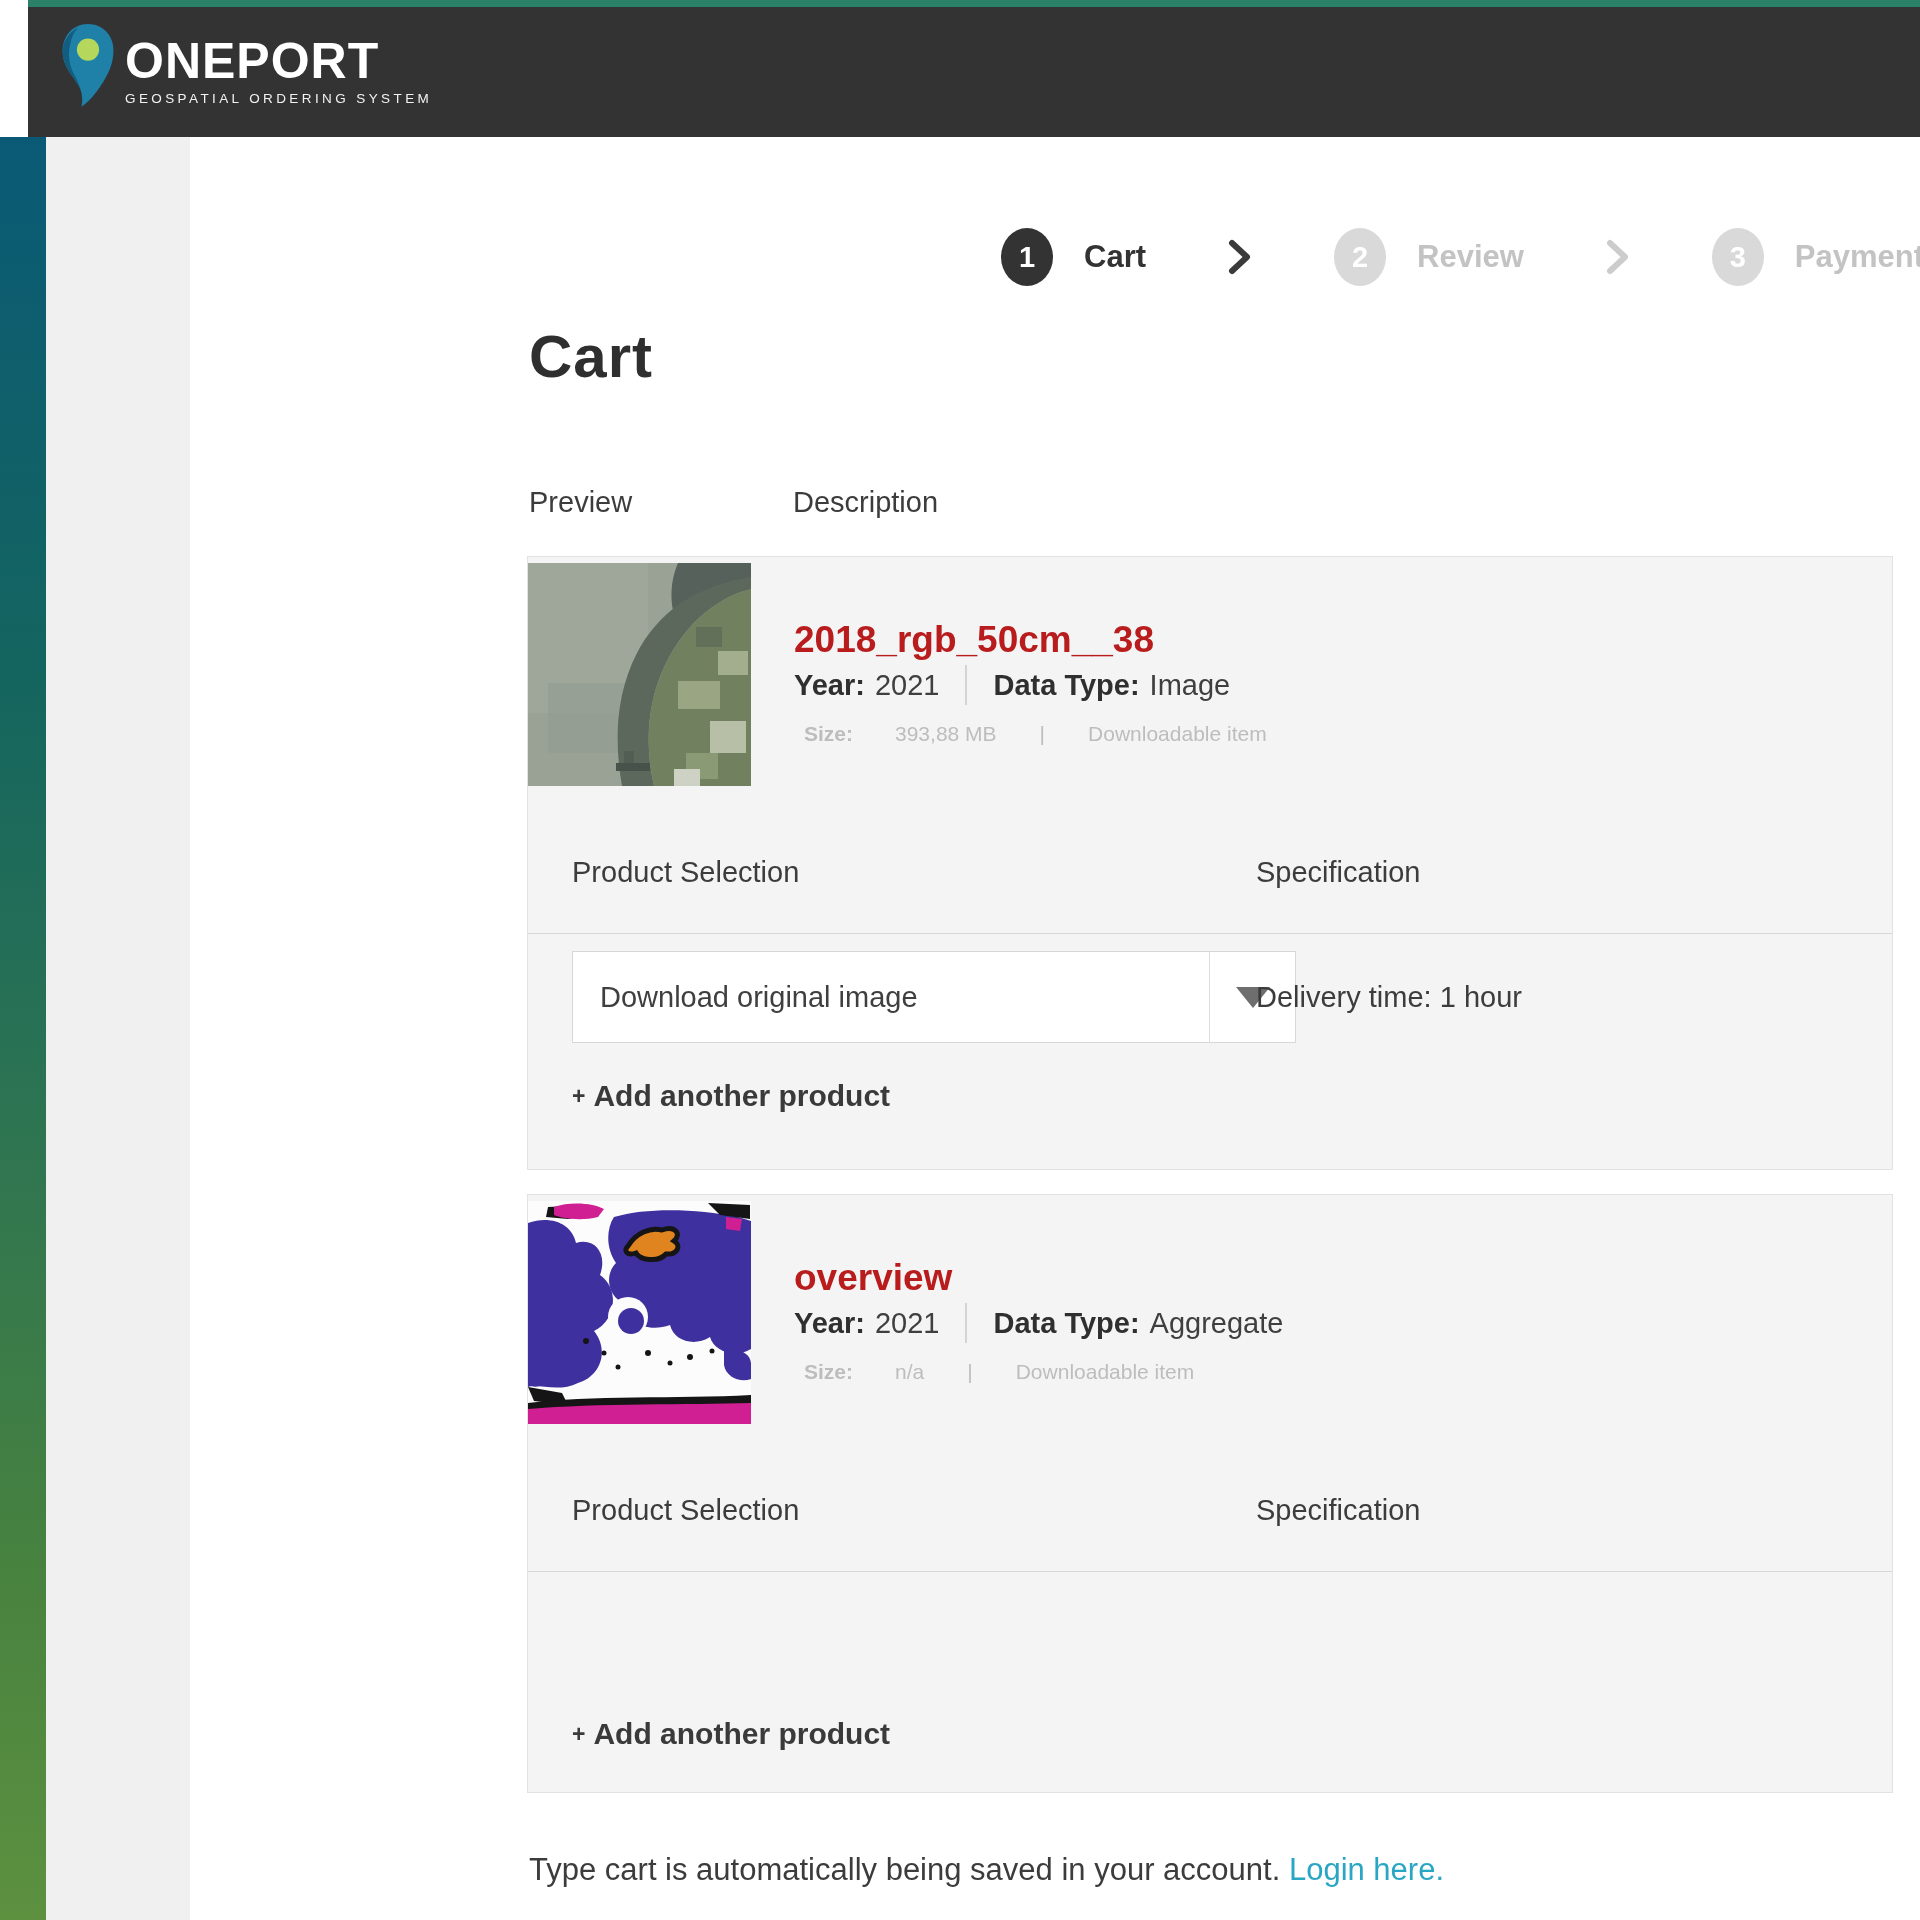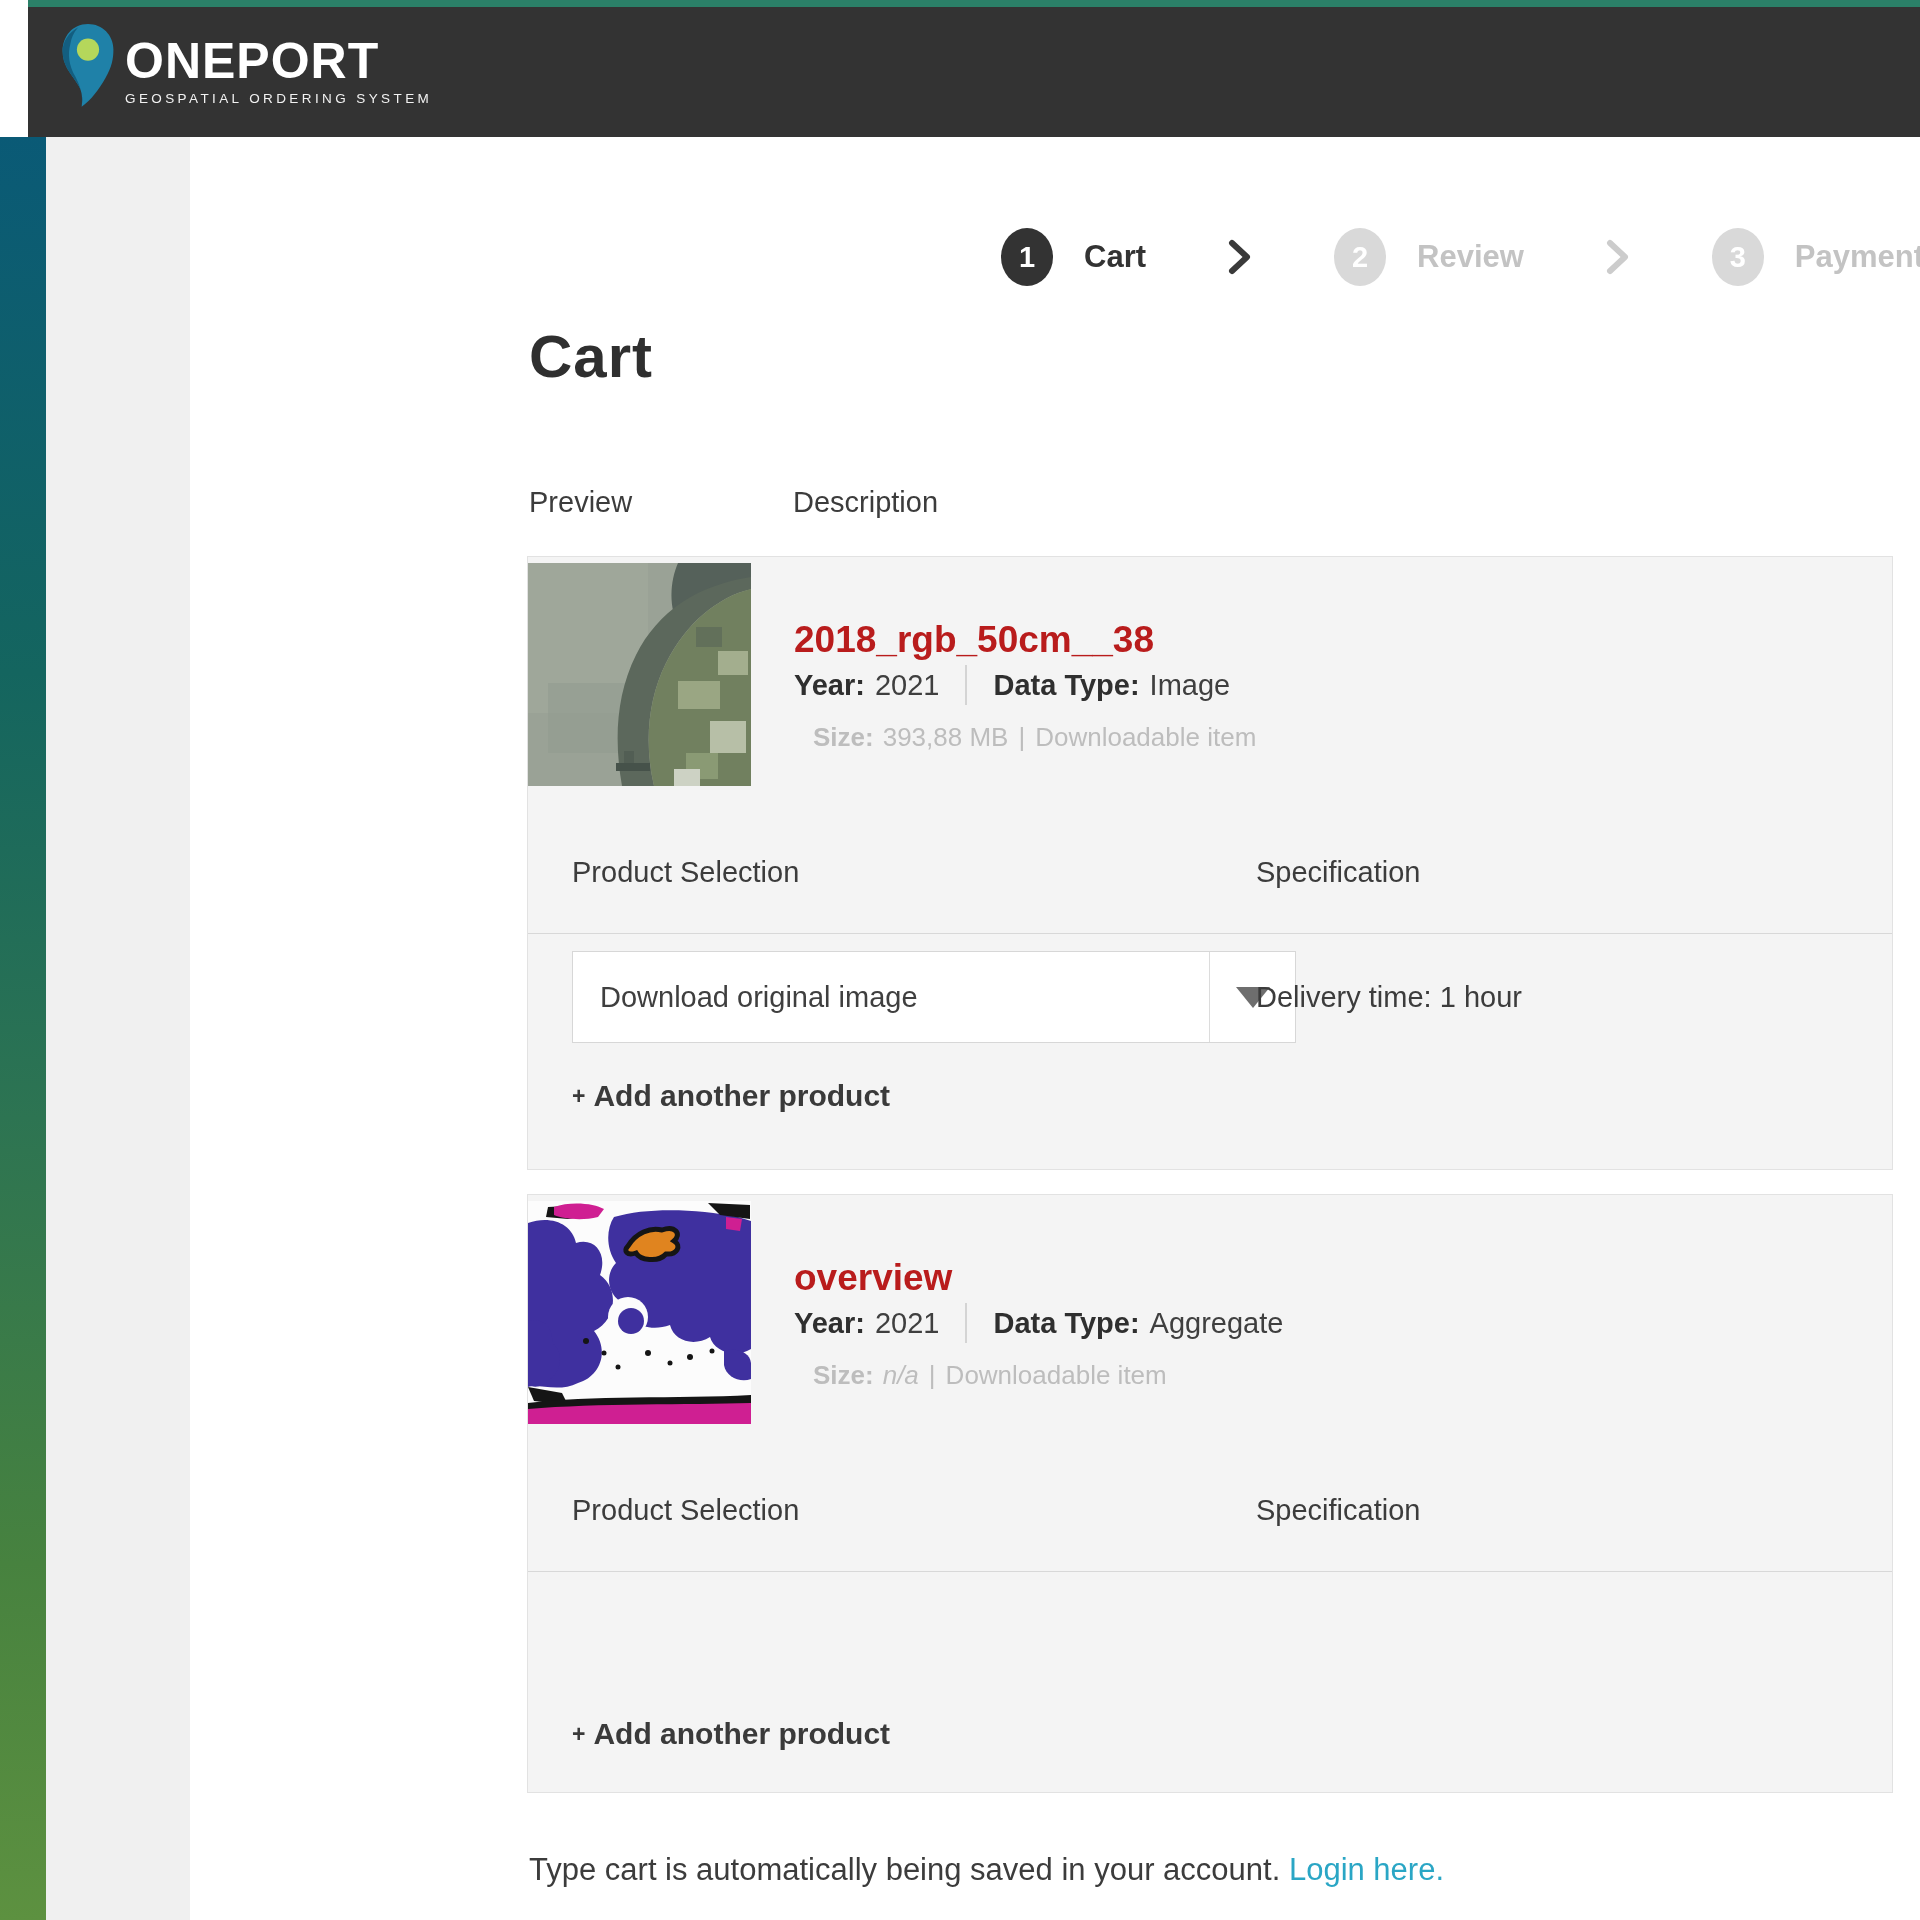--- a/index.html
+++ b/index.html
@@ -60,24 +60,24 @@
     position:absolute;left:527px;width:1366px;
     background:#f4f4f4;border:1px solid #e2e2e2;
   }
   .card.first{top:556px;height:614px;}
   .card.second{top:1194px;height:599px;}
   .thumb{position:absolute;left:0px;top:6px;width:223px;height:223px;display:block;}
   .item-title{position:absolute;left:266px;top:34px;font-size:37px;font-weight:bold;color:#b91c1c;margin-top:28px;}
   .meta-line{position:absolute;left:266px;top:108px;font-size:29px;color:#3f3f3f;display:flex;align-items:center;}
   .meta-label{font-weight:bold;color:#2f2f2f;margin-right:10px;}
   .meta-vbar{width:2px;height:40px;background:#d4d4d4;margin:0 26px;}
-  .size-line{position:absolute;left:285px;top:165px;font-size:26px;color:#bdbdbd;display:flex;align-items:center;}
+  .size-line{position:absolute;left:276px;top:165px;font-size:21px;color:#bdbdbd;display:flex;align-items:center;gap:33px;}
   .size-label{font-weight:bold;margin-right:9px;}
   .size-pipe{margin:0 10px;}
-  .italic{font-style:italic;}
+  .italic{}
   .sub-label{position:absolute;top:299px;font-size:29px;color:#3c3c3c;}
   .sub-label.product{left:44px;}
   .sub-label.spec{left:728px;}
   .card-divider{position:absolute;left:0;right:0;top:376px;height:0;border-top:1px solid #d8d8d8;}
   .dropdown{
     position:absolute;left:44px;top:394px;width:724px;height:92px;
     background:#ffffff;border:1px solid #d7d7d7;
     display:flex;align-items:stretch;cursor:pointer;
   }
   .dropdown-value{flex:1;display:flex;align-items:center;padding-left:27px;font-size:29px;color:#3f3f3f;}

